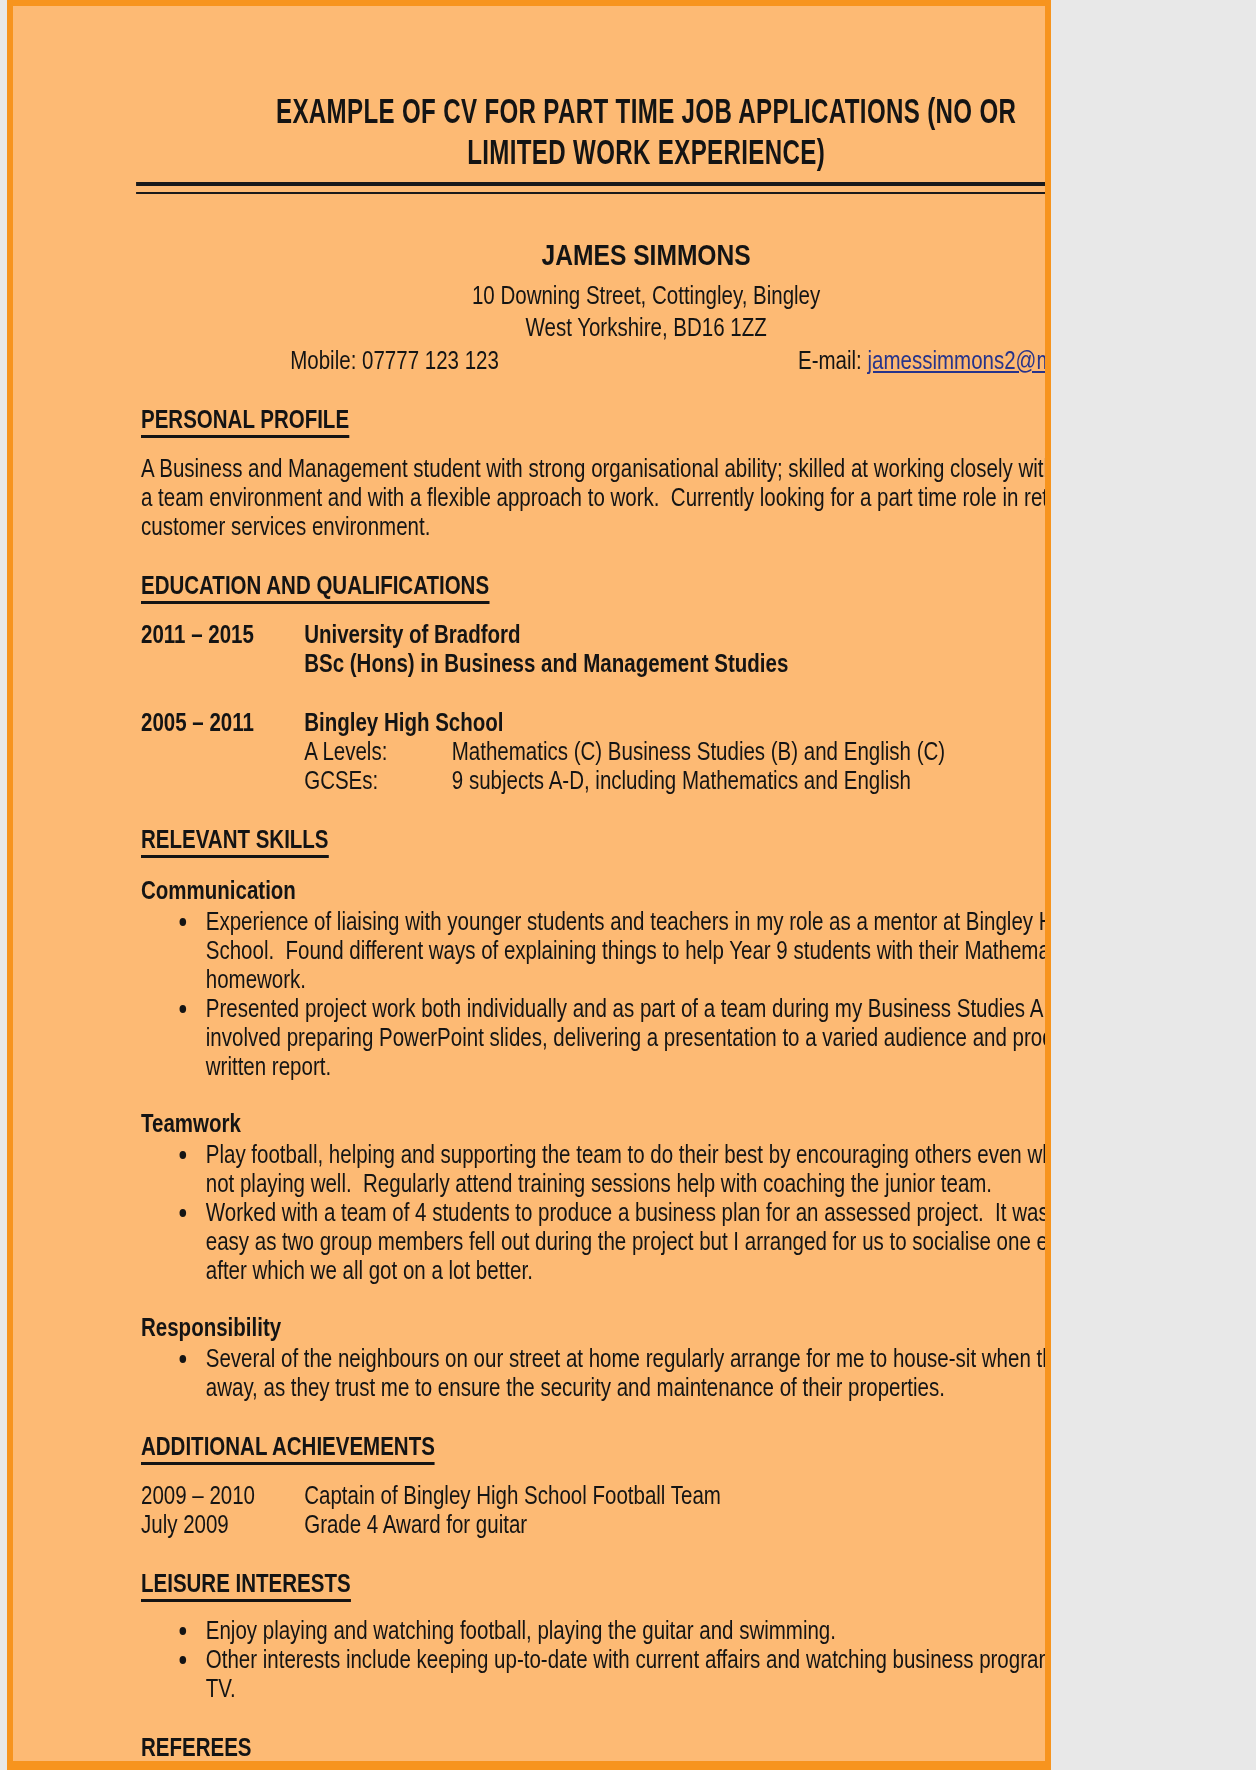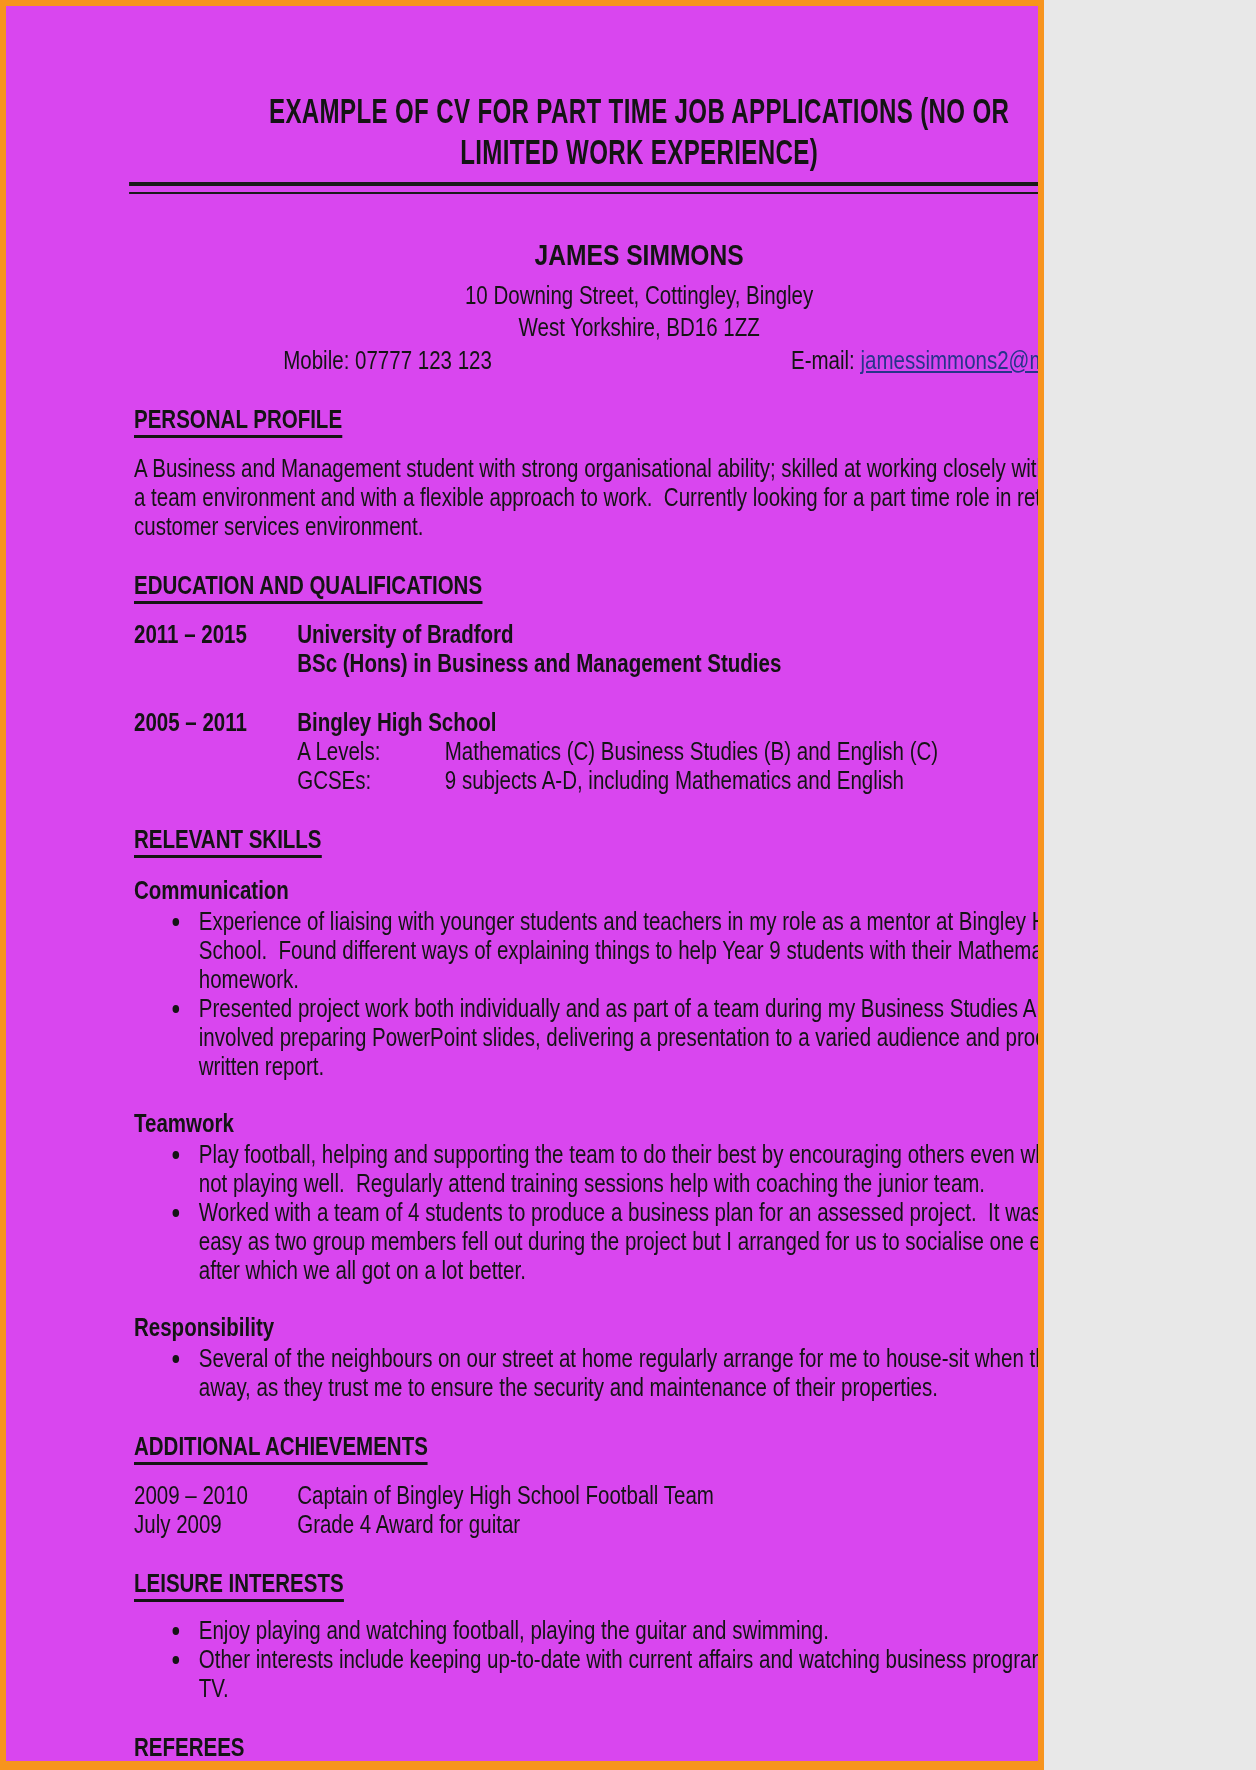--- a/index.html
+++ b/index.html
@@ -1,23 +1,24 @@
 <!DOCTYPE html>
 <html><head>
 <meta charset="utf-8">
 <style>
   html,body { margin:0; padding:0; background:#e8e8e8; }
   .frame {
     box-sizing:border-box;
     width:1044px; height:1770px;
-    background:#d946ef;
+    background:#fdba74;
     border:6px solid #F7941E;
     border-bottom-width:9px;
     overflow:hidden;
     position:relative;
+    margin-left:7px;
   }
   .content {
     margin-left:128px;
     margin-top:84px;
     width:1232px;
     transform:scaleX(0.82);
     transform-origin:left top;
     font-family:"Liberation Sans", sans-serif;
     font-size:25px;
     line-height:29px;

